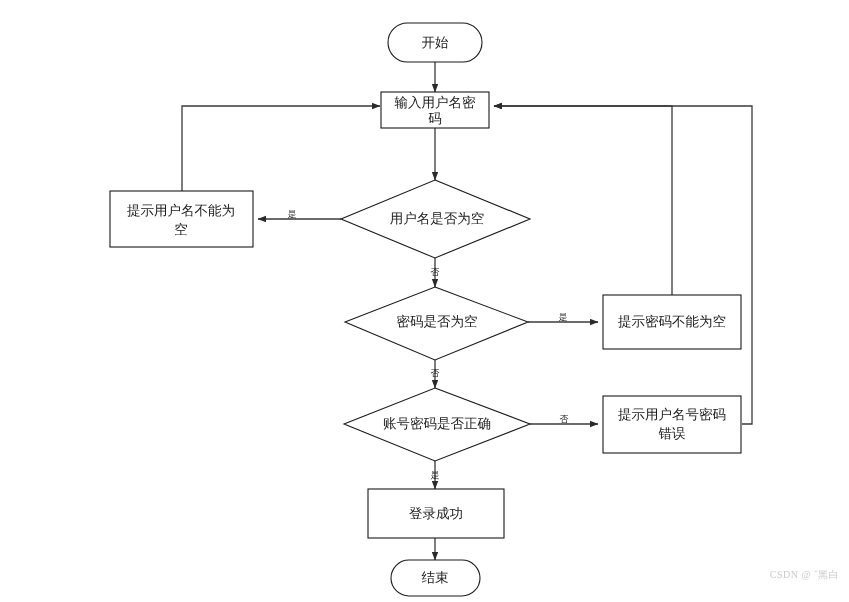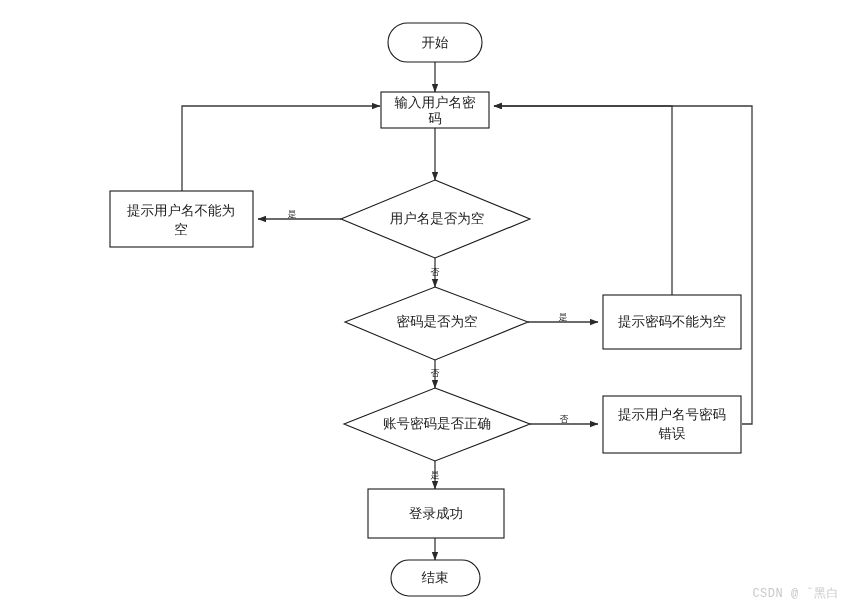--- a/index.html
+++ b/index.html
@@ -44,24 +44,24 @@
     stroke-width: 1.1;
   }
   .edge-line {
     stroke: #3a3a3a;
     stroke-width: 1.3;
     fill: none;
   }
   .watermark {
     position: absolute;
     right: 10px;
-    bottom: 0;
-    font-size: 12px;
+    bottom: 20px;
+    font-size: 10px;
     color: #c9c9c9;
-    font-family: Liberation Mono, monospace;
+    font-family: Liberation Serif, serif;
     letter-spacing: 0.5px;
     white-space: nowrap;
   }
 </style>
 </head>
 <body>
 
 <div id="canvas">
 
   <svg id="flow-svg" viewBox="0 0 849 602">

